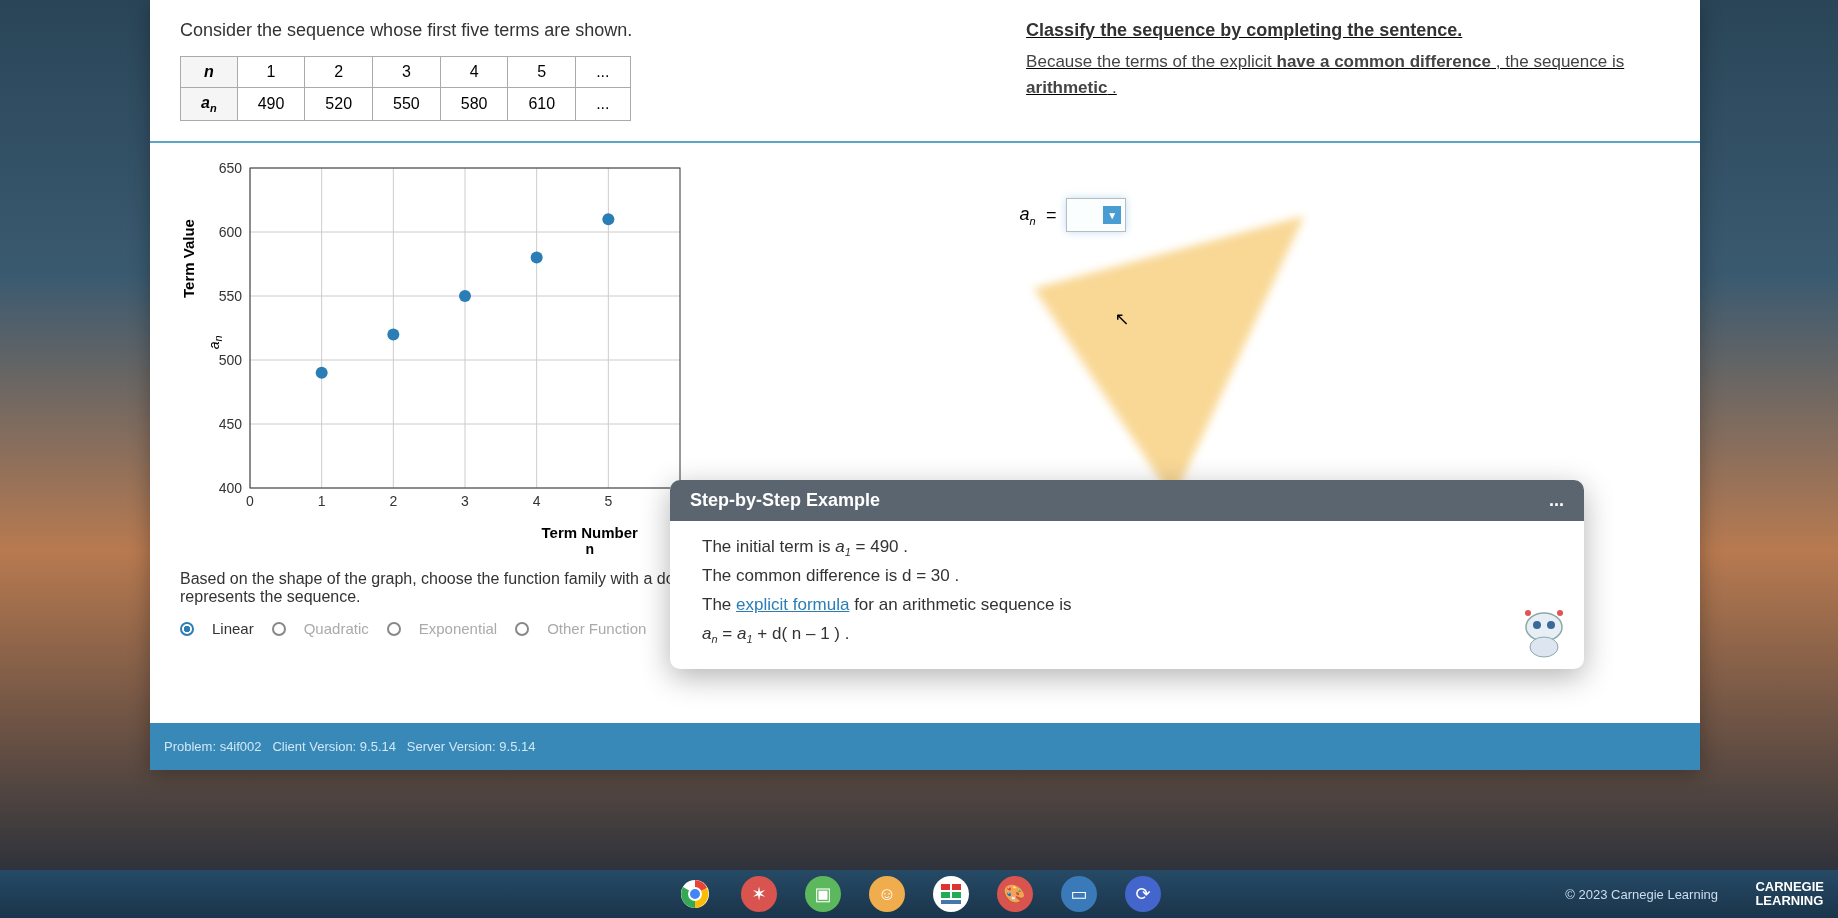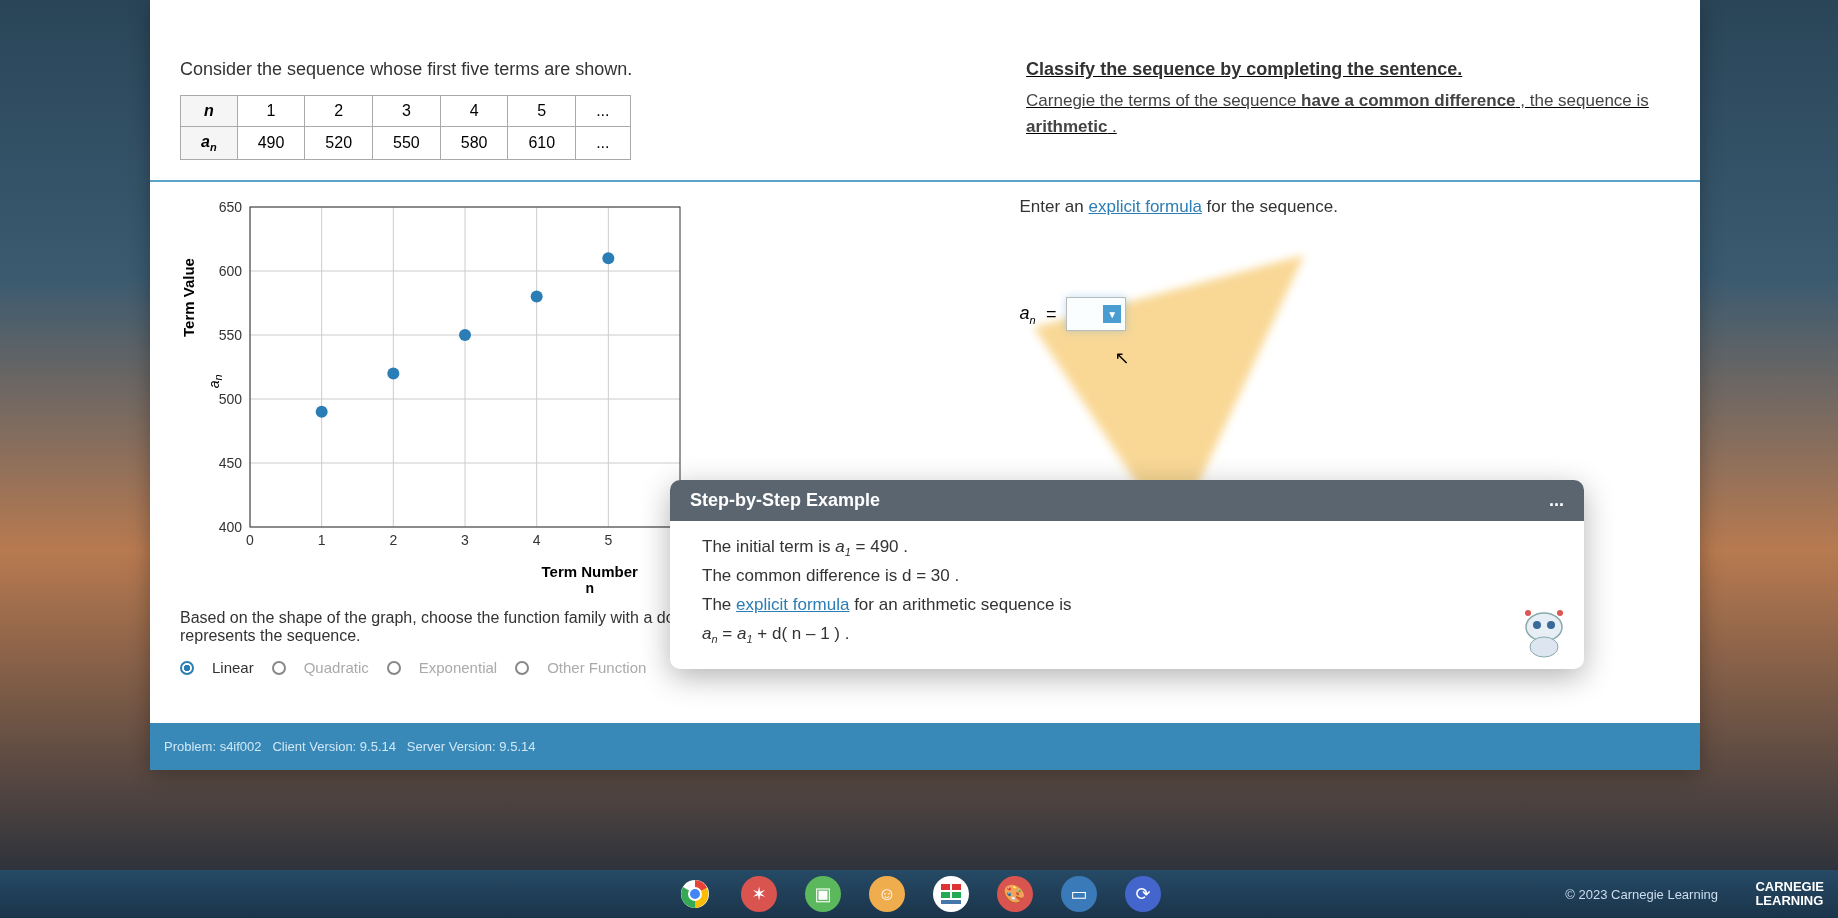--- a/index.html
+++ b/index.html
@@ -21,21 +21,20 @@
   box-shadow: 0 4px 20px rgba(0,0,0,0.3);
 }
 .content-area {
   display: flex;
   flex-direction: column;
   height: 100%;
 }
 .top-row {
   display: flex;
   padding: 20px 18px 10px 30px;
-  margin-top: 39px;
 }
 .left-panel { width: 55%; }
 .right-panel { width: 45%; padding-left: 20px; text-decoration: underline; }
 .prompt-text { font-size: 18px; color: #333; margin-bottom: 15px; }
 .classify-title { font-size: 18px; color: #333; font-weight: bold; margin-bottom: 8px; }
 .classify-text { font-size: 17px; color: #444; line-height: 1.5; }
 .answer-bold { font-weight: bold; }
 
 .seq-table { border-collapse: collapse; margin-top: 10px; }
 .seq-table td {
@@ -180,21 +179,21 @@
           <td>580</td>
           <td>610</td>
           <td>...</td>
         </tr>
       </tbody>
           </table>
     </div>
     <div class="right-panel">
       <div class="classify-title">Classify the sequence by completing the sentence.</div>
       <div class="classify-text">
-        <span>Carnegie the terms of the sequence </span><span class="answer-bold">have a common difference</span><span> , the sequence is </span><span class="answer-bold">arithmetic</span><span> .</span>
+        <span>Because the terms of the explicit </span><span class="answer-bold">have a common difference</span><span> , the sequence is </span><span class="answer-bold">arithmetic</span><span> .</span>
       </div>
     </div>
   </div>
 
   <div class="divider"></div>
 
   <div class="middle-row">
     <div class="chart-box">
       <div class="axis-label-y">Term Value</div>
       <div class="axis-sub-y"><span>a</span><span class="sub">n</span></div>
@@ -227,23 +226,20 @@
             <circle cx="141.66666666666666" cy="214.8" r="6" fill="#2b7db5"></circle>
             <circle cx="213.33333333333331" cy="176.4" r="6" fill="#2b7db5"></circle>
             <circle cx="285" cy="138" r="6" fill="#2b7db5"></circle>
             <circle cx="356.66666666666663" cy="99.60000000000002" r="6" fill="#2b7db5"></circle>
             <circle cx="428.33333333333337" cy="61.19999999999999" r="6" fill="#2b7db5"></circle>
           </svg>
       <div class="axis-label-x">Term Number</div>
       <div class="axis-sub-x">n</div>
     </div>
     <div class="formula-box">
-      <div class="formula-prompt">
-        <span>Enter an </span><span class="link">explicit formula</span><span> for the sequence.</span>
-      </div>
       <div class="glow-cone"></div>
       <div class="an-input" style="position:relative;z-index:2;">
         <span><span>a</span><span class="sub">n</span></span>
         <span>=</span>
         <span class="input-box">
           <span class="dropdown-arrow">▼</span>
         </span>
       </div>
       <div class="cursor-arrow">↖</div>
     </div>

